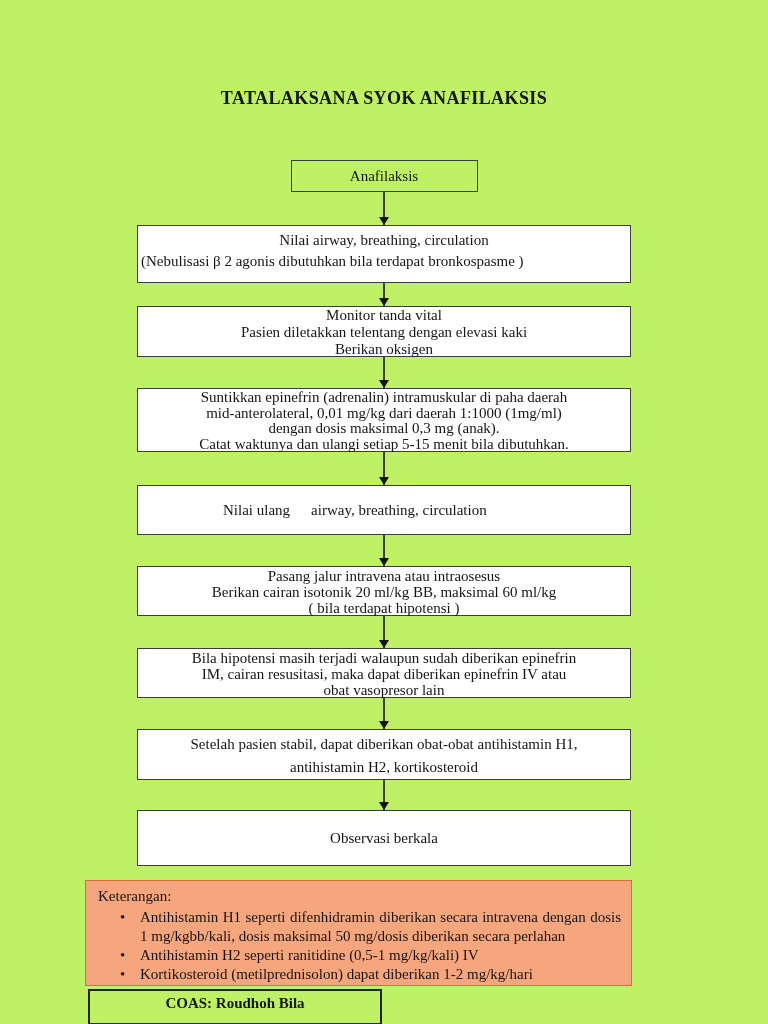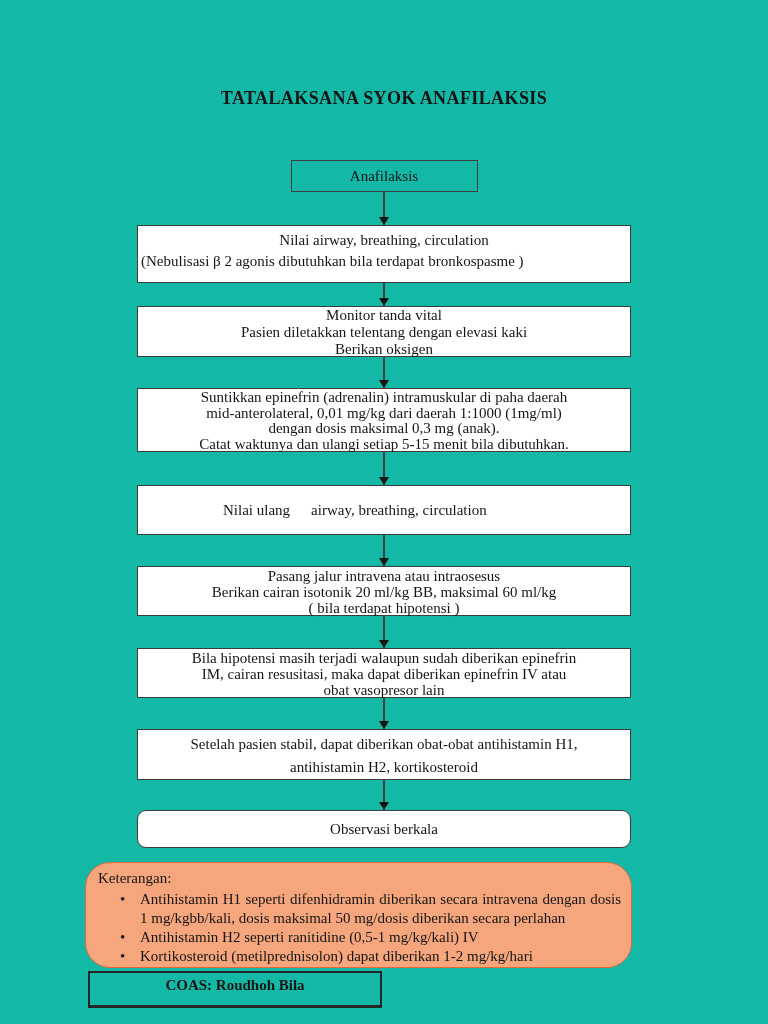--- a/index.html
+++ b/index.html
@@ -2,21 +2,21 @@
 <html><head>
 <meta charset="utf-8">
 <style>
   * { margin: 0; padding: 0; box-sizing: border-box; }
   html, body { background: #ffffff; }
   .page {
     position: relative;
     width: 768px;
     height: 1024px;
     margin: 0 auto;
-    background: #14b8a6;
+    background: #bef264;
     font-family: "Liberation Serif", "DejaVu Serif", serif;
     color: #151515;
     overflow: hidden;
   }
   .doc-title {
     margin: 88px auto 0;
     text-align: center;
     font-size: 18px;
     font-weight: bold;
     letter-spacing: 0.4px;
@@ -70,25 +70,24 @@
     align-items: center;
     justify-content: flex-start;
     padding-left: 85px;
     text-align: left;
   }
   .box-reassess .it { margin-left: 21px; }
   .box-iv { height: 50px; line-height: 16px; padding-top: 1px; }
   .box-hypo { height: 50px; line-height: 16px; padding-top: 1px; }
   .box-stable { height: 51px; line-height: 23px; padding-top: 3px; }
   .box-observe {
-    height: 38px;
+    height: 56px;
     display: flex;
     align-items: center;
     justify-content: center;
-    border-radius: 9px;
   }
   .notes-panel {
     width: 547px;
     height: 106px;
     margin: 14px 0 0 85px;
     border: 1.5px solid #e2693c;
     background: #f5a67d;
     padding: 6px 10px 0 12px;
     font-size: 15px;
   }
@@ -184,21 +183,21 @@
     <div>Setelah pasien stabil, dapat diberikan obat-obat antihistamin H1,</div>
     <div>antihistamin H2, kortikosteroid</div>
   </div>
 
   <div class="arrow h30"></div>
 
   <div class="fbox box-observe">
     <span>Observasi berkala</span>
   </div>
 
-  <div class="notes-panel" style="background-color: rgb(245, 166, 125); border-color: rgb(226, 105, 60); border-radius: 25px;">
+  <div class="notes-panel" style="background-color: rgb(245, 166, 125); border-color: rgb(226, 105, 60);">
     <div class="notes-heading">Keterangan:</div>
     <div class="notes-list">
       <div class="note-item">
         <span class="bullet">•</span>
         <span class="txt">Antihistamin H1 seperti difenhidramin diberikan secara intravena dengan dosis 1 mg/kgbb/kali, dosis maksimal 50 mg/dosis diberikan secara perlahan</span>
       </div>
       <div class="note-item">
         <span class="bullet">•</span>
         <span class="txt">Antihistamin H2 seperti ranitidine (0,5-1 mg/kg/kali) IV</span>
       </div>

